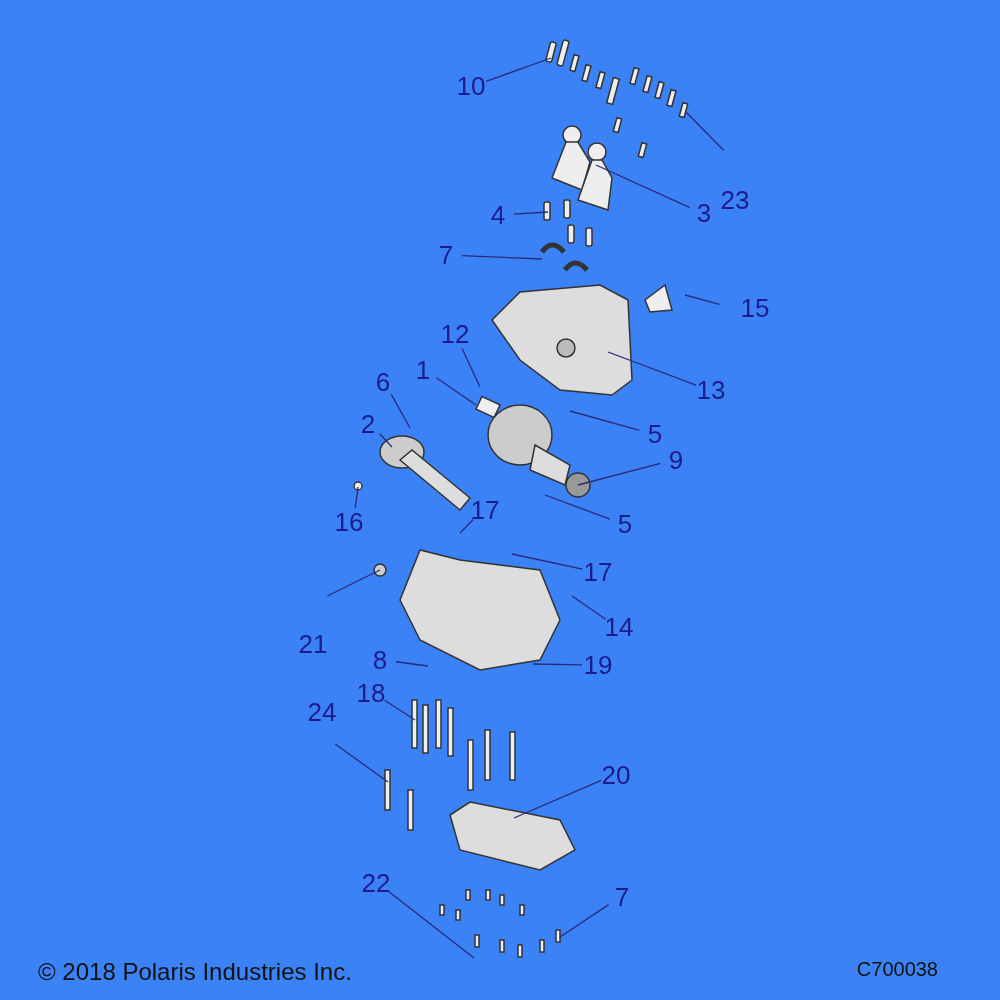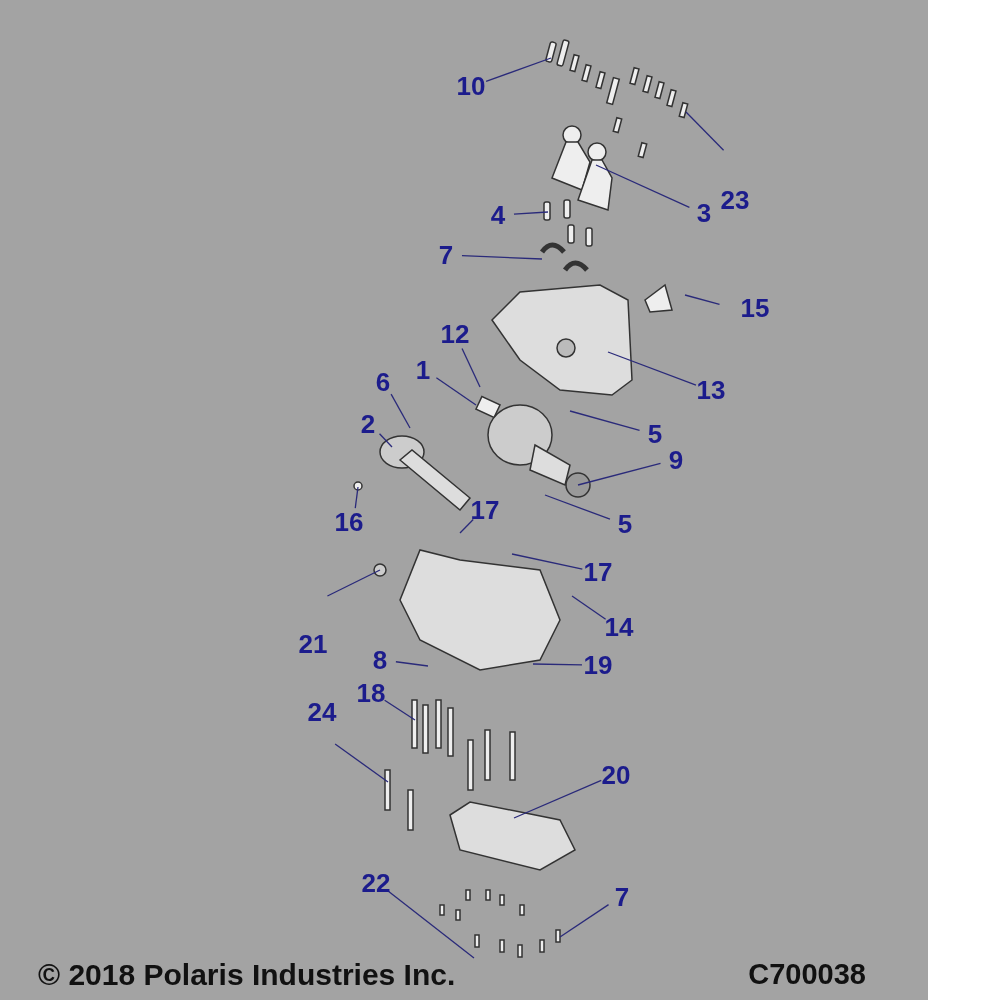--- a/index.html
+++ b/index.html
@@ -1,20 +1,20 @@
 <!DOCTYPE html>
 <html><head>
 <meta charset="utf-8">
 <style>
   html,body{margin:0;padding:0;background:#fff;}
-  #canvas{position:relative;width:928px;height:1000px;background:#a3a3a3;overflow:hidden;font-family:"Liberation Sans",sans-serif;font-weight:bold;}
+  #canvas{position:relative;width:1000px;height:1000px;background:#3b82f6;overflow:hidden;font-family:"Liberation Sans",sans-serif;}
   svg.art{position:absolute;left:0;top:0;}
   .callout{position:absolute;color:#1c1c8c;font-size:26px;line-height:26px;transform:translate(-50%,-50%);white-space:nowrap;}
-  .footer-left{position:absolute;left:38px;top:958px;font-size:30px;color:#111;}
-  .footer-right{position:absolute;right:62px;top:958px;font-size:29px;color:#111;}
+  .footer-left{position:absolute;left:38px;top:958px;font-size:24px;color:#111;}
+  .footer-right{position:absolute;right:62px;top:958px;font-size:20px;color:#111;}
 </style>
 </head>
 <body>
 
 <div id="canvas">
   <svg class="art" width="1000" height="1000">
     <g stroke="#333" fill="#eee" stroke-width="1.5">
 
       <g>
         <rect x="548" y="42" width="6" height="20" rx="2" transform="rotate(15 551 52)"></rect>

